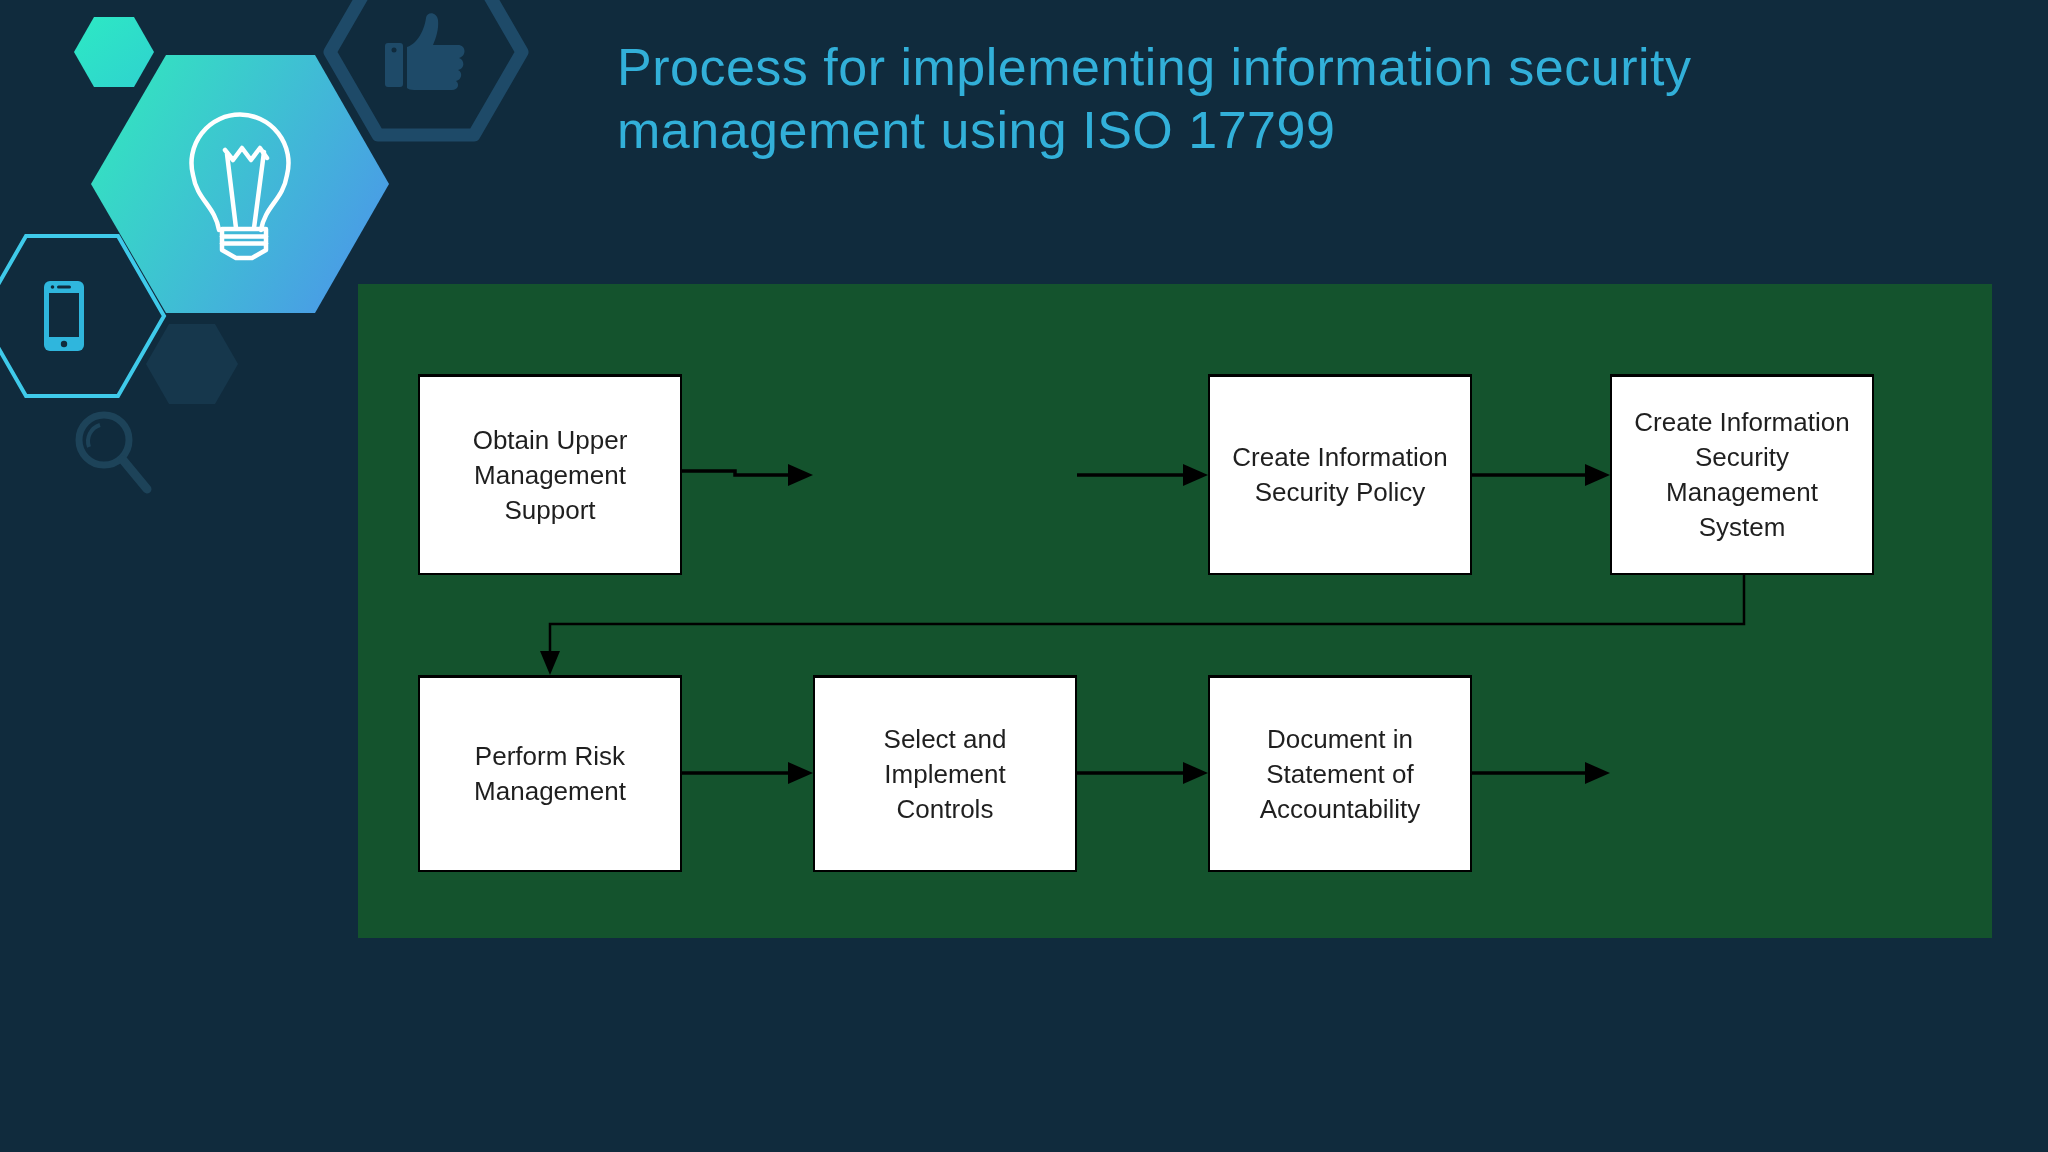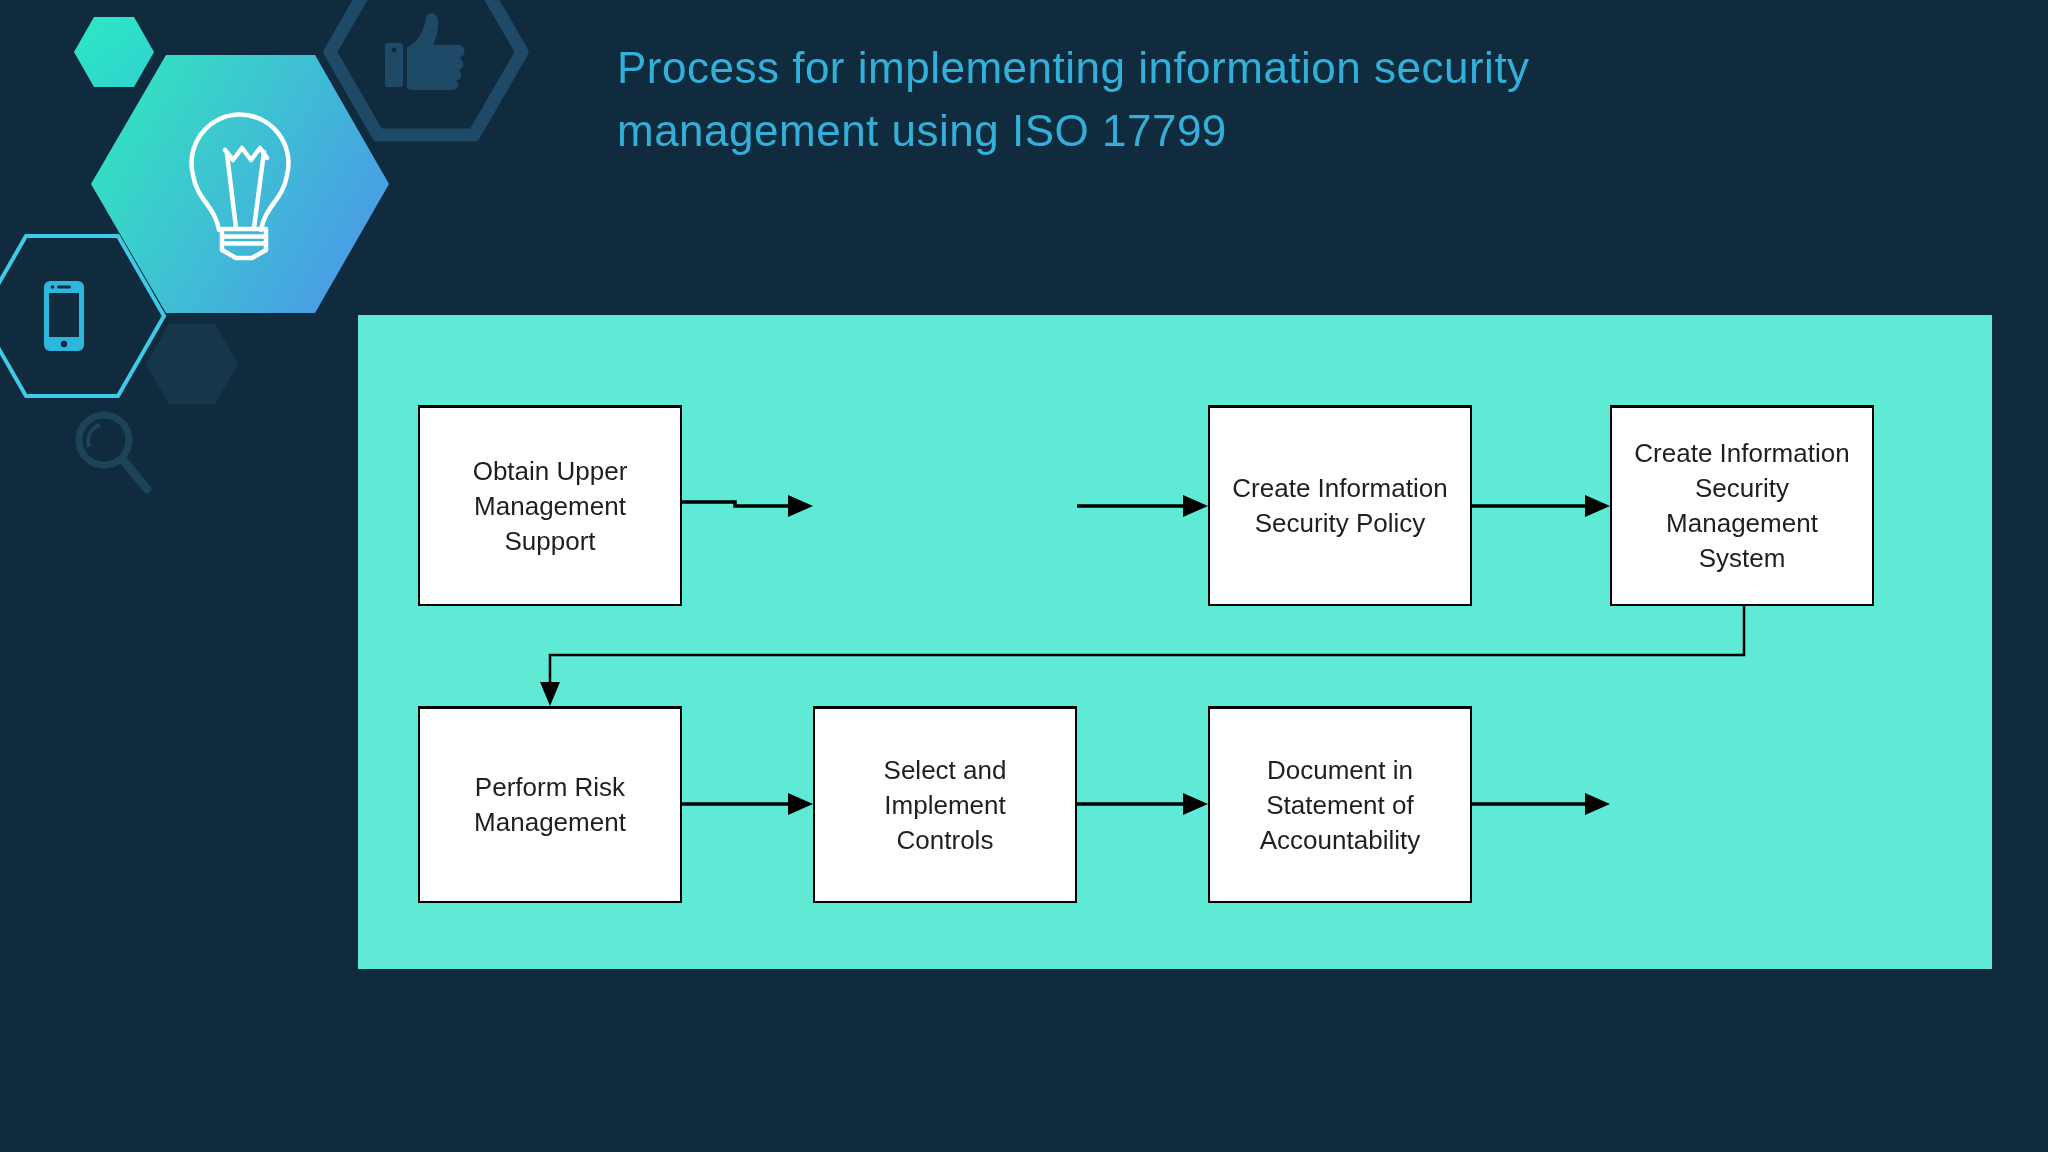--- a/index.html
+++ b/index.html
@@ -1,23 +1,23 @@
 <!DOCTYPE html>
 <html><head>
 <meta charset="utf-8">
 <style>
   html,body{margin:0;padding:0;background:#102b3d;}
   .slide{position:relative;width:2048px;height:1152px;overflow:hidden;
          background:#102b3d;font-family:"Liberation Sans",sans-serif;}
   .deco{position:absolute;left:0;top:0;}
   .title{position:absolute;left:617px;top:36px;width:1200px;margin:0;
-         font-size:44px;line-height:63px;font-weight:400;color:#32b0d9;
+         font-size:52px;line-height:63px;font-weight:400;color:#32b0d9;
          white-space:pre-line;letter-spacing:0.5px;}
-  .panel{position:absolute;left:358px;top:315px;width:1634px;height:654px;
-         background:#5eead4;}
+  .panel{position:absolute;left:358px;top:284px;width:1634px;height:654px;
+         background:#14532d;}
   .connectors{position:absolute;left:0;top:0;}
   .box{position:absolute;width:264px;background:#fff;
        border:2px solid #000;border-top-width:3px;box-sizing:border-box;
        display:flex;align-items:center;justify-content:center;}
   .row1{top:90px;height:201px;}
   .row2{top:391px;height:197px;}
   .c1{left:60px;} .c2{left:455px;} .c3{left:850px;} .c4{left:1252px;}
   .box-text{white-space:pre-line;text-align:center;font-size:26px;
             line-height:35px;color:#1f1f1f;padding:0 6px;}
   .caret{display:inline-block;width:2px;height:31px;background:#111;

